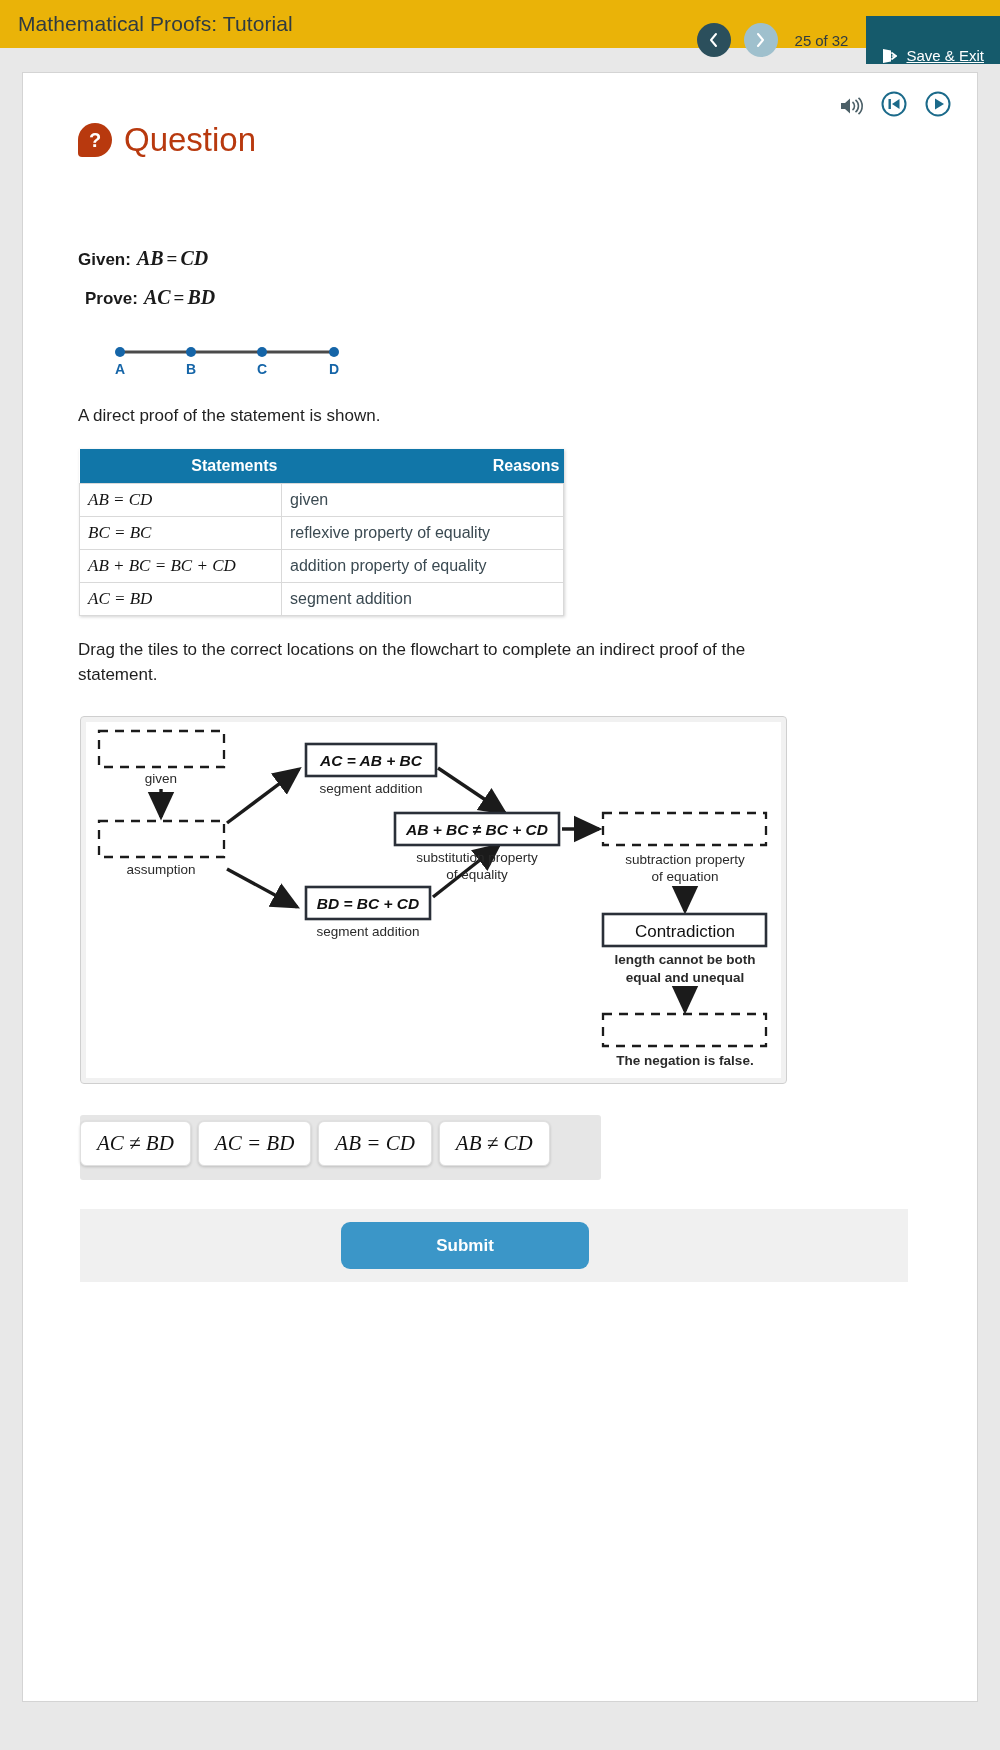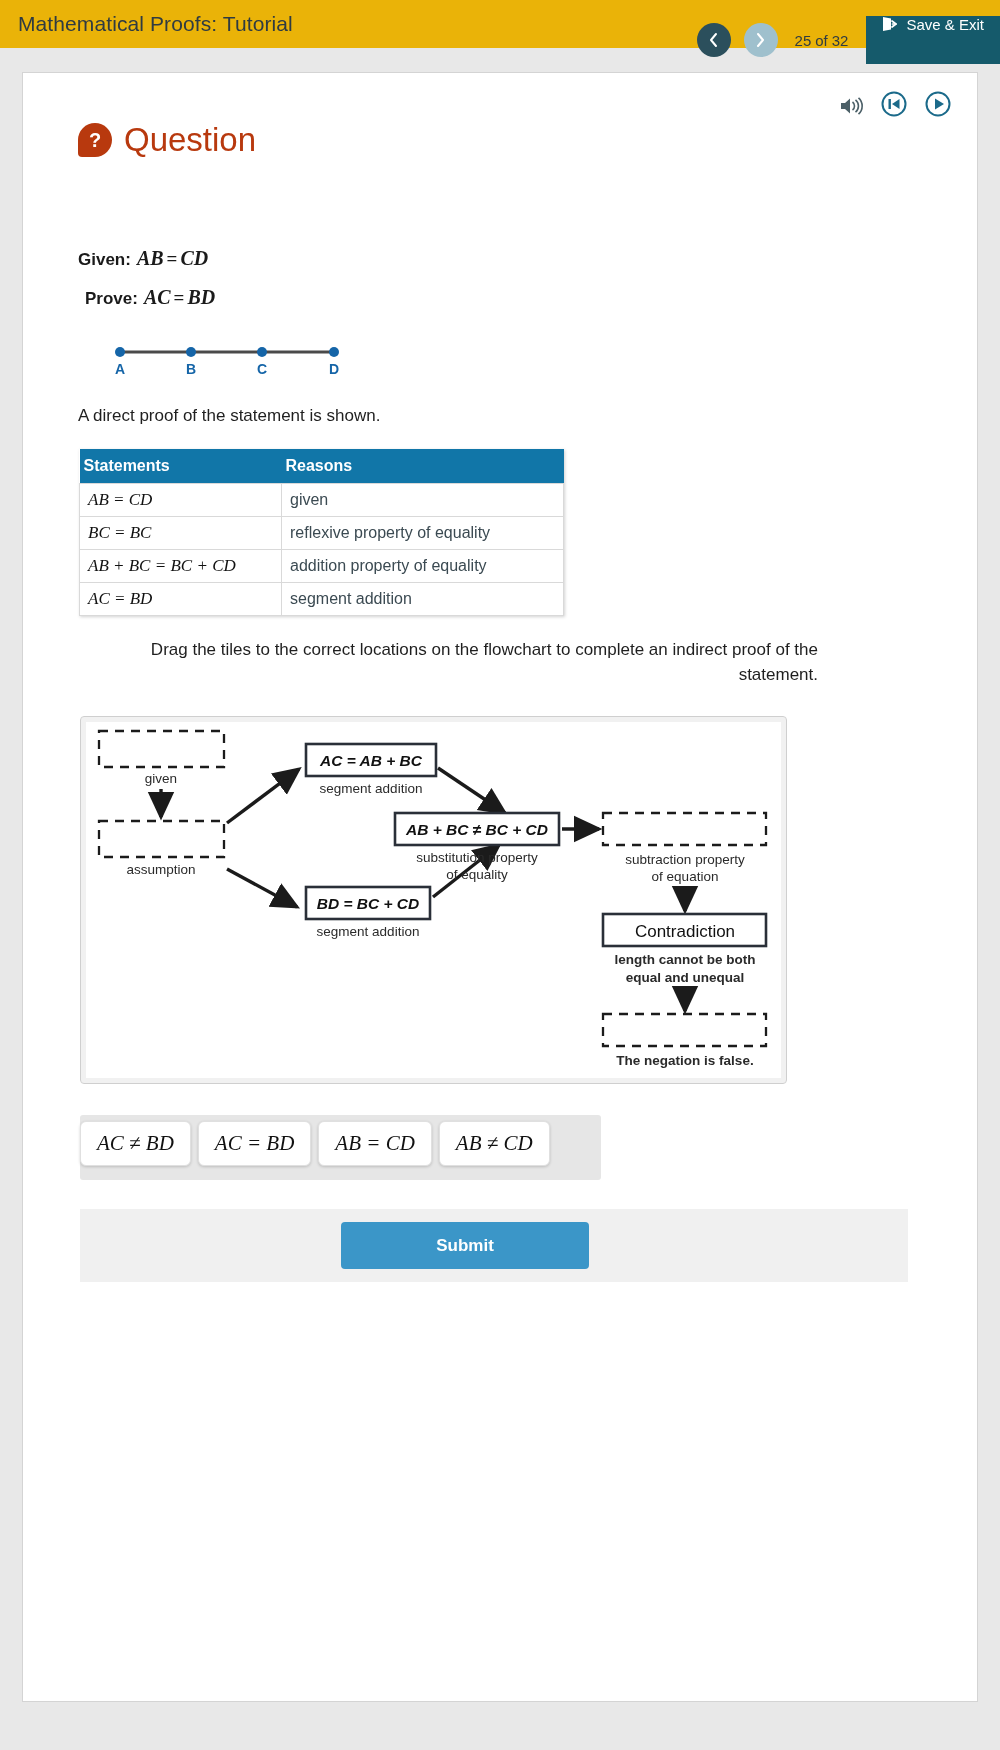--- a/index.html
+++ b/index.html
@@ -31,22 +31,23 @@
     color:#fff; font-size:17px; line-height:1;
   }
   .nav-prev { background:#2b4f5c; margin-right:13px; }
   .nav-next { background:#9fc0cd; }
   #page-indicator {
     margin-left:17px; font-size:15px; color:#2f3b42; white-space:nowrap;
   }
   #page-indicator .ofw { margin:0 4px; }
   #save-exit {
     margin-left:18px; height:48px; background:#155a6b; color:#fff;
-    display:flex; align-items:flex-start; padding:0 16px; font-size:15px;
+    display:flex; align-items:flex-end; padding:0 16px; font-size:15px;
     white-space:nowrap;
+    text-decoration:underline;
   }
   #save-exit .exit-icon { margin-right:8px; font-size:16px; display:flex; }
 
   
   #card {
     position:absolute; left:22px; top:72px; width:956px; height:1630px;
     background:#fff; border:1px solid #d4d4d4;
   }
 
   
@@ -85,32 +86,32 @@
   #direct-text { position:absolute; left:55px; top:333px; font-size:17px; color:#1f1f1f; }
 
   
   #proof-table {
     position:absolute; left:56px; top:376px; width:485px;
     border-collapse:collapse; background:#fff;
     box-shadow:1px 1px 3px rgba(0,0,0,.18);
   }
   #proof-table th {
     background:#1176a8; color:#fff; font-size:16px; font-weight:bold;
-    padding:8px 4px; text-align:left;
+    padding:8px 4px; text-align:right;
   }
   #proof-table th.c1 { width:202px; }
   #proof-table td {
     border:1px solid #d9d9d9; padding:6px 8px; font-size:16px; color:#3b4a52;
     vertical-align:middle;
   }
   #proof-table td.stmt { font-family:"Liberation Serif", serif; font-style:italic; font-size:17px; color:#111; }
 
   #drag-text {
     position:absolute; left:55px; top:565px; width:740px;
-    font-size:17px; color:#1f1f1f; line-height:1.45;text-align:right;
+    font-size:17px; color:#1f1f1f; line-height:1.45;
   }
 
   
   #flow-panel {
     position:absolute; left:57px; top:643px; width:707px; height:368px;
     background:#fff; border:1px solid #cfcfcf; border-radius:4px;
     box-shadow:0 0 0 5px #f1f1f1 inset;
   }
   #flow-svg { position:absolute; left:0; top:0; }
 
@@ -127,21 +128,21 @@
     font-size:21px; color:#111; white-space:nowrap;
   }
 
   
   #submit-bar {
     position:absolute; left:57px; top:1136px; width:828px; height:73px;
     background:#f0f0f0;
   }
   #submit-btn {
     position:absolute; left:318px; top:1149px; width:248px; height:47px;
-    background:#3b96c8; color:#fff; border:none; border-radius:4px;
+    background:#3b96c8; color:#fff; border:none; border-radius:9px;
     font-size:17px; font-weight:bold; font-family:"Liberation Sans", sans-serif;
     cursor:pointer;
   }
 
   #bottom-strip {
     position:absolute; left:0; bottom:0; width:1000px; height:26px; background:#e8e8e8;
   }
 </style>
 </head>
 <body>

